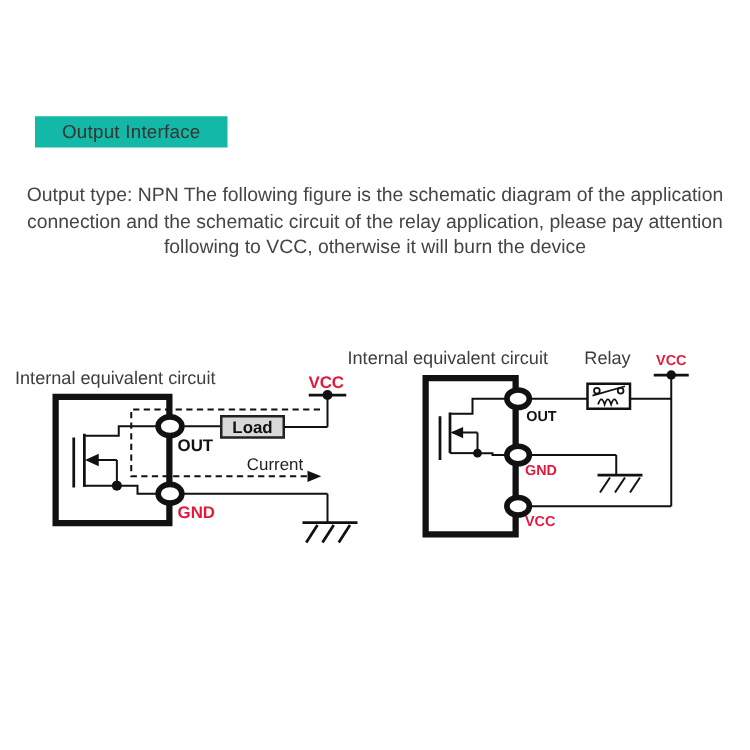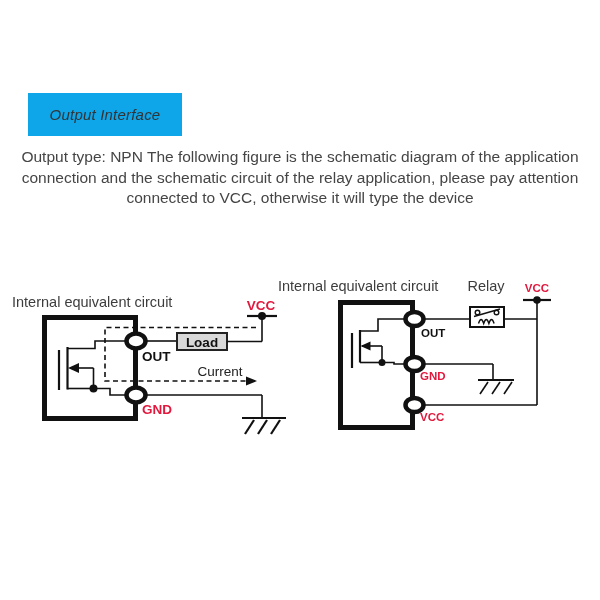--- a/index.html
+++ b/index.html
@@ -1,22 +1,22 @@
 <!DOCTYPE html>
 <html><head>
 <meta charset="utf-8">
 <style>
   html,body{margin:0;padding:0;background:#fff;}
   .canvas{
     position:relative;width:600px;height:600px;background:#ffffff;overflow:hidden;
     font-family:"Liberation Sans","DejaVu Sans",sans-serif;
   }
   .header-badge{
-    position:absolute;left:28px;top:93px;width:154px;height:43px;
-    background:#0ea5e9;display:flex;align-items:center;justify-content:center;font-style:italic;
+    position:absolute;left:28px;top:93px;width:154px;height:25px;
+    background:#14b8a6;display:flex;align-items:center;justify-content:center;
   }
   .header-badge span{font-size:15px;color:#333333;letter-spacing:.2px;}
   .intro{
     position:absolute;left:0;top:147px;width:600px;text-align:center;
     color:#454545;font-size:15.5px;line-height:20.5px;
   }
   .intro div{white-space:nowrap;}
   svg.circuits{position:absolute;left:0;top:0;}
   
   .w15{stroke:#111;stroke-width:1.6;fill:none;}
@@ -42,21 +42,21 @@
 
 <div class="canvas">
 
   <div class="header-badge">
     <span>Output Interface</span>
   </div>
 
   <div class="intro">
     <div>Output type: NPN The following figure is the schematic diagram of the application</div>
     <div>connection and the schematic circuit of the relay application, please pay attention</div>
-    <div>connected to VCC, otherwise it will type the device</div>
+    <div>following to VCC, otherwise it will burn the device</div>
   </div>
 
   <svg class="circuits" width="600" height="600" viewBox="0 0 600 600">
 
     <g>
       <text x="12" y="307" class="t-title">Internal equivalent circuit</text>
 
       <path d="M256,327.5 L105,327.5 L105,381 L246,381" class="dash"></path>
       <polygon points="257,381 246,376.5 246,385.5" class="ah"></polygon>
       <text x="220" y="376" text-anchor="middle" class="t-current">Current</text>

